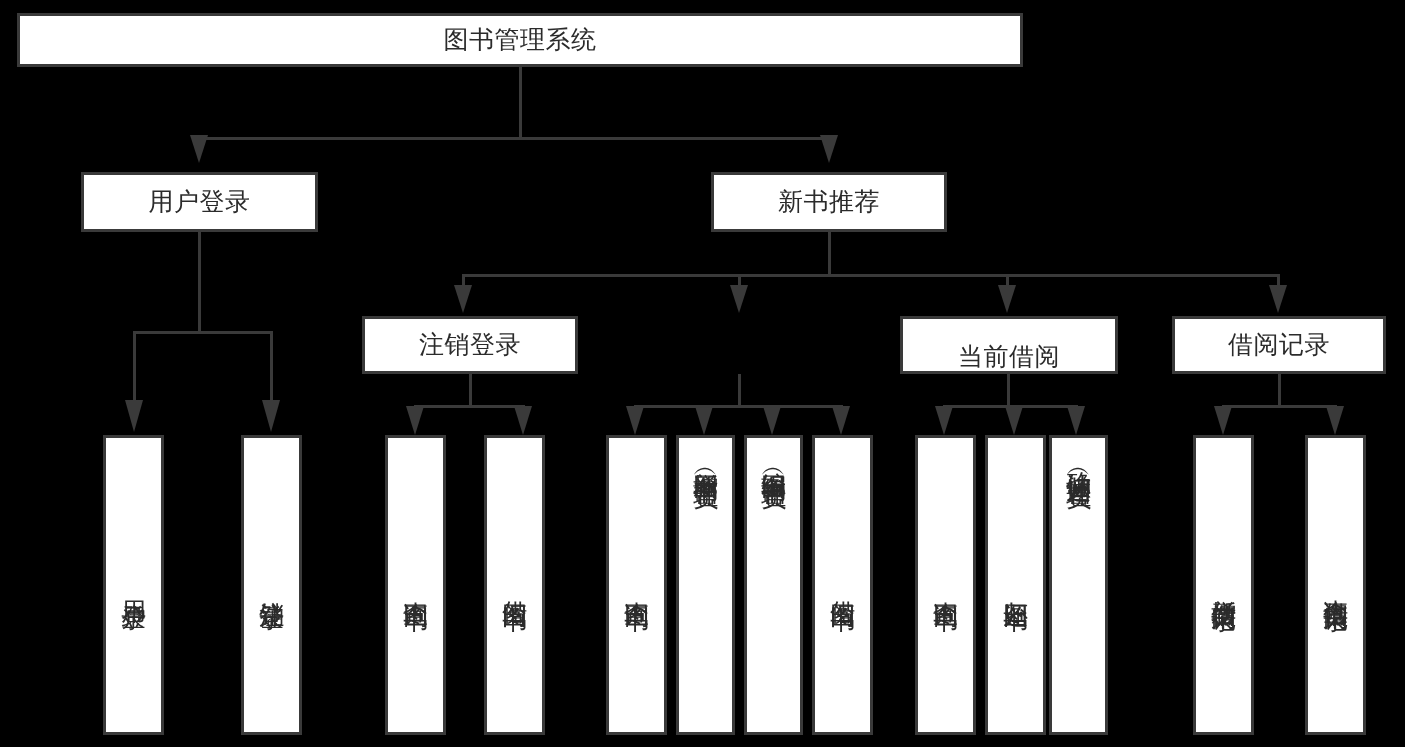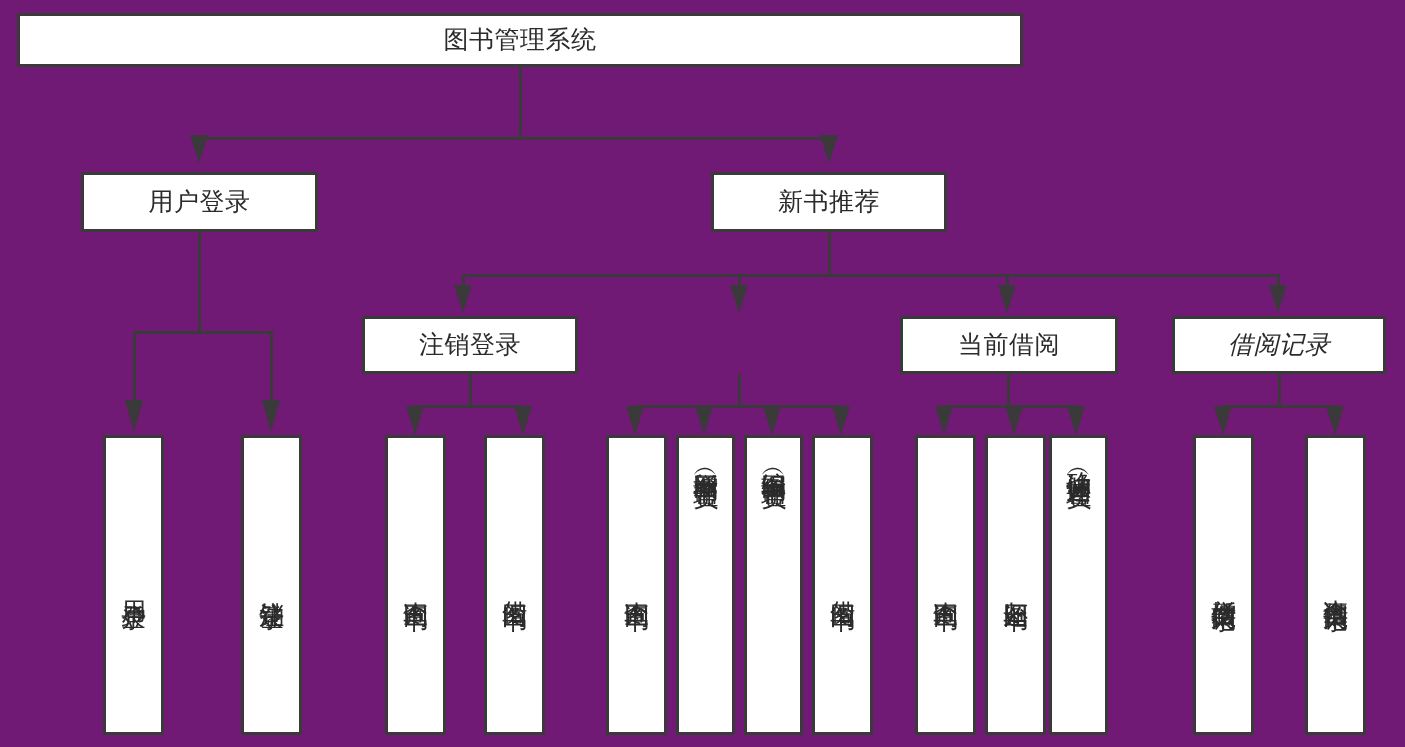--- a/index.html
+++ b/index.html
@@ -8,21 +8,21 @@
     padding: 0;
     background: #ffffff;
   }
   body {
     font-family: "DejaVu Sans", "Liberation Sans", sans-serif;
   }
   #canvas {
     position: relative;
     width: 1405px;
     height: 747px;
-    background: #701a75;
+    background: #000000;
     overflow: hidden;
   }
   
   .node {
     position: absolute;
     box-sizing: border-box;
     background: #ffffff;
     border: 3px solid #3a3a3a;
     display: flex;
     align-items: center;
@@ -117,24 +117,24 @@
   <div class="ln vln" style="left:738px; top:274px; width:3px; height:16px;"></div>
   <div class="arrow" style="left:730px; top:285px; border-top-width:28px;"></div>
   <div class="ln vln" style="left:1006px; top:274px; width:3px; height:16px;"></div>
   <div class="arrow" style="left:998px; top:285px; border-top-width:28px;"></div>
   <div class="ln vln" style="left:1277px; top:274px; width:3px; height:16px;"></div>
   <div class="arrow" style="left:1269px; top:285px; border-top-width:28px;"></div>
 
   <div class="node h" style="left:362px; top:316px; width:216px; height:58px;">
     <span>注销登录</span>
   </div>
-  <div class="node h" style="left:900px; top:316px; width:218px; height:58px;">
+  <div class="node h" style="left:900px; top:316px; width:218px; height:58px;align-items:flex-end;">
     <span>当前借阅</span>
   </div>
-  <div class="node h" style="left:1172px; top:316px; width:214px; height:58px;font-style:italic;">
+  <div class="node h" style="left:1172px; top:316px; width:214px; height:58px;">
     <span>借阅记录</span>
   </div>
 
   <div class="ln vln" style="left:469px; top:374px; width:3px; height:33px;"></div>
   <div class="ln hln" style="left:414px; top:405px; width:111px; height:3px;"></div>
   <div class="ln vln" style="left:414px; top:405px; width:3px; height:6px;"></div>
   <div class="arrow" style="left:406px; top:406px; border-top-width:29px;"></div>
   <div class="ln vln" style="left:522px; top:405px; width:3px; height:6px;"></div>
   <div class="arrow" style="left:514px; top:406px; border-top-width:29px;"></div>
 

